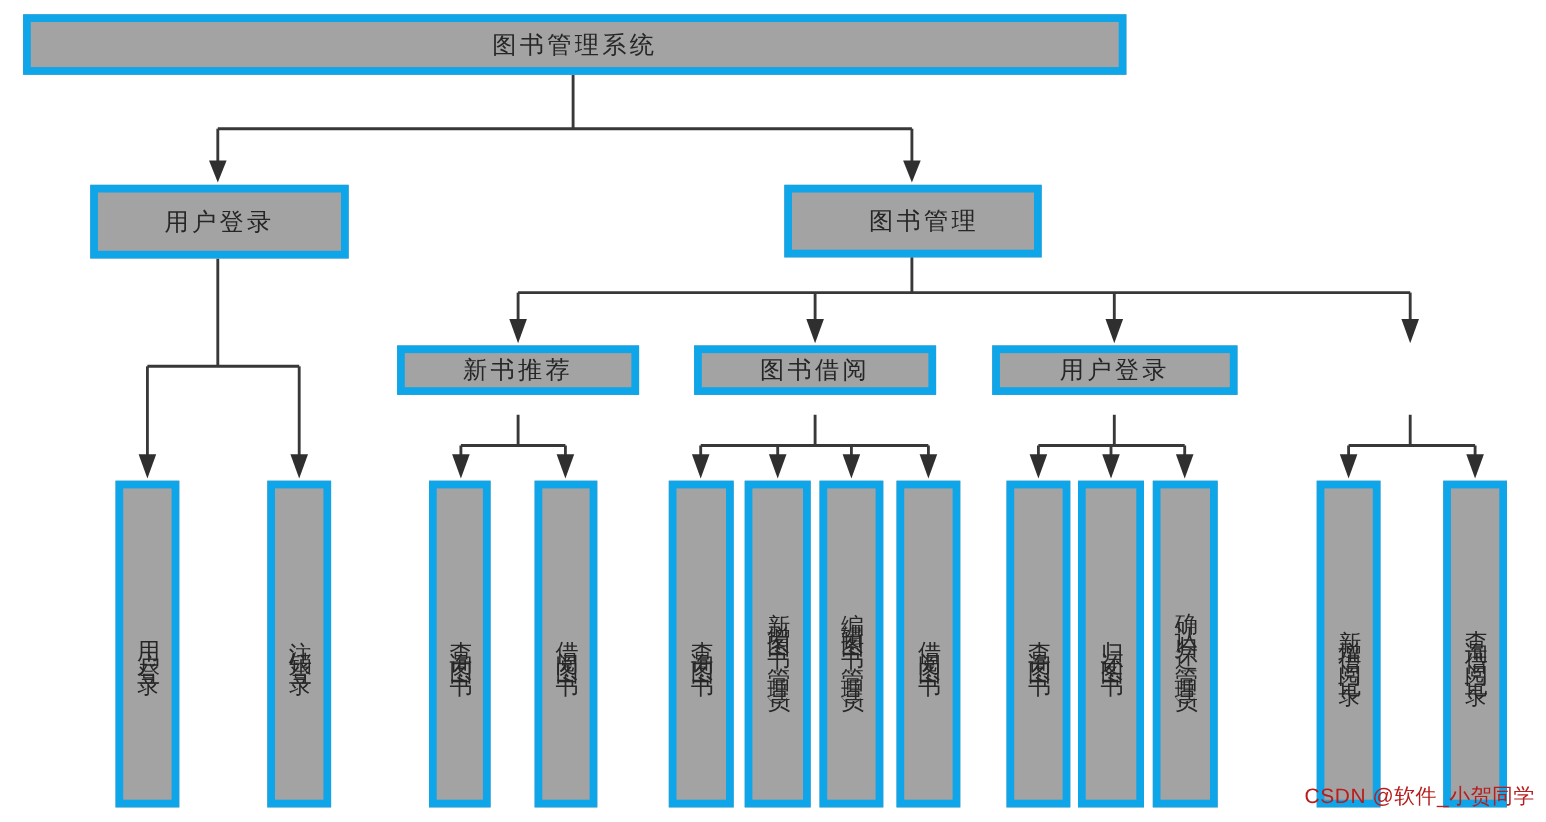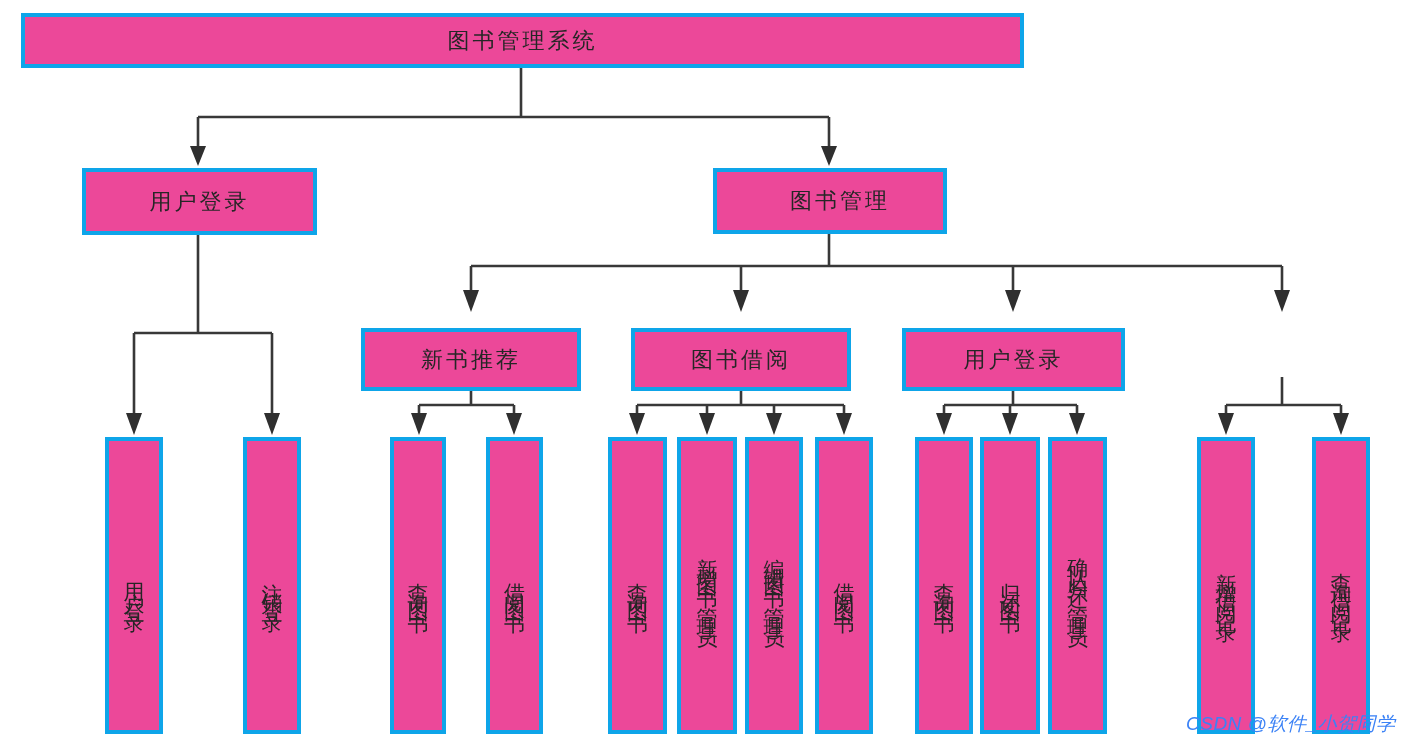--- a/index.html
+++ b/index.html
@@ -26,36 +26,36 @@
     stroke-width: 2.6;
     fill: none;
   }
   .connector-layer polygon {
     fill: #2f2f2f;
     stroke: none;
   }
   .node {
     position: absolute;
     box-sizing: border-box;
-    background: #ec4899;
-    border: 4px solid #0ea5e9;
+    background: #a3a3a3;
+    border: 7px solid #0ea5e9;
     display: flex;
     align-items: center;
     justify-content: center;
     color: #262626;
   }
   .h-node {
     font-size: 22px;
     letter-spacing: 3px;
     white-space: nowrap;
   }
   .root-node  { left: 21px;  top: 13px;  width: 1003px; height: 55px; }
   .l2-a { left: 82px;  top: 168px; width: 235px; height: 67px; }
   .l2-b { left: 713px; top: 168px; width: 234px; height: 66px; padding-left: 20px; }
-  .l3 { top: 328px; height: 63px; }
+  .l3 { top: 314px; height: 45px; }
   .l3-a { left: 361px;  width: 220px; }
   .l3-b { left: 631px;  width: 220px; }
   .l3-c { left: 902px;  width: 223px; }
   .l3-d { left: 1172px; width: 220px; }
   .leaf {
     top: 437px;
     height: 297px;
     width: 58px;
   }
   .vtext {
@@ -78,24 +78,23 @@
   .leaf-10 { left: 980px; width: 60px; }
   .leaf-11 { left: 1048px; width: 59px; }
   .leaf-12 { left: 1197px; }
   .leaf-13 { left: 1312px; }
   .watermark {
     position: absolute;
     left: 1186px;
     top: 711px;
     font-size: 19px;
     letter-spacing: 0.5px;
-    color: #3b82f6;
+    color: #b91c1c;
     white-space: nowrap;
     z-index: 5;
-    font-style: italic;
   }
 </style>
 </head>
 <body>
 
 <div class="canvas">
 
   <svg class="connector-layer" viewBox="0 0 1405 747" xmlns="http://www.w3.org/2000/svg">
 
     <g>

